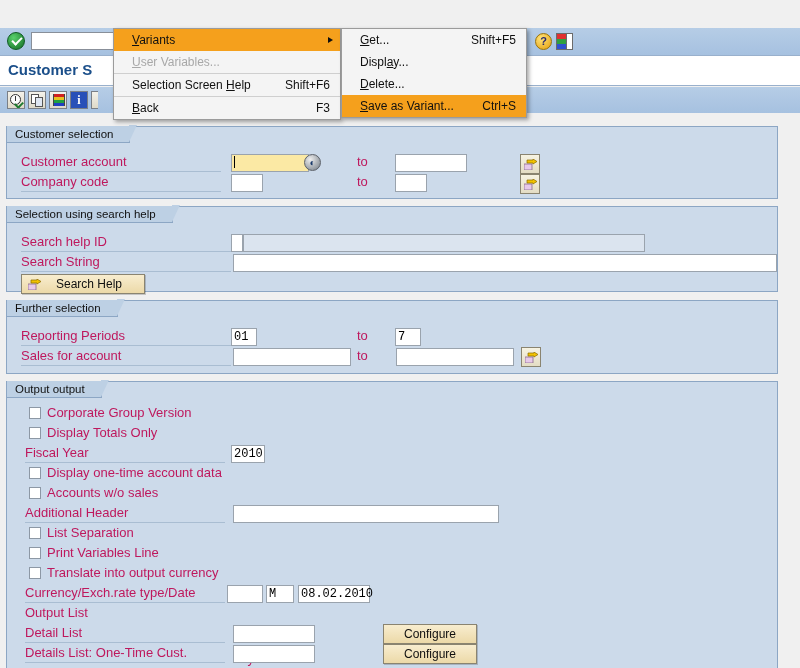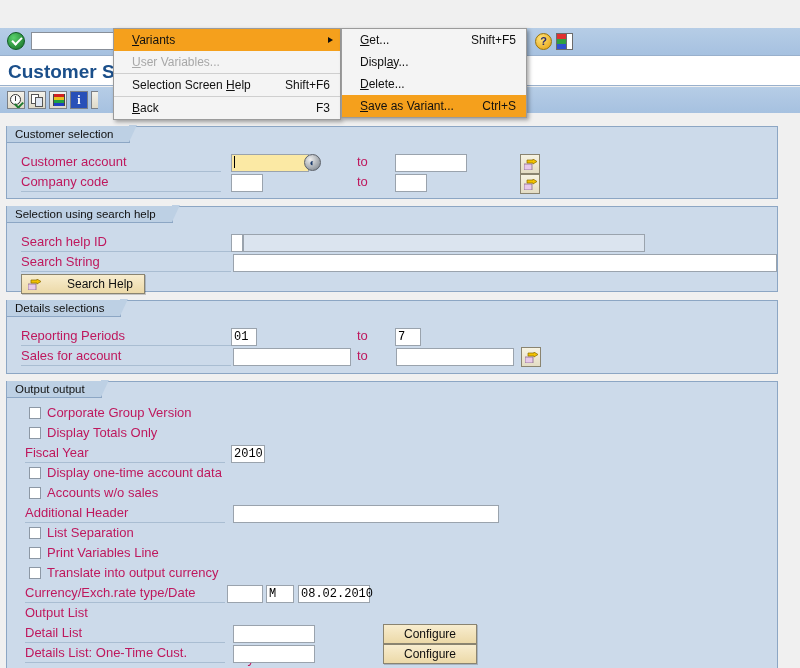--- a/index.html
+++ b/index.html
@@ -122,21 +122,21 @@
     left: 0; top: 55px;
     width: 800px; height: 31px;
     background: #ffffff;
     border-top: 1px solid #99b0cc;
     border-bottom: 1px solid #99b0cc;
     box-sizing: border-box;
   }
   .page-title {
     position: absolute;
     left: 8px; top: 5px;
-    font-size: 19px;
+    font-size: 15px;
     font-weight: bold;
     color: #1b4f8a;
     white-space: nowrap;
   }
 
   
   .apptoolbar {
     position: absolute;
     left: 0; top: 87px;
     width: 800px; height: 26px;
@@ -450,31 +450,31 @@
 
       <div class="lbl" style="left:14px; top:28px;">Search help ID</div>
       <div class="underline-row" style="left:14px; top:44px; width:210px;"></div>
       <div class="ipt" style="left:224px; top:27px; width:12px;"></div>
       <div class="ipt readonly" style="left:236px; top:27px; width:402px;"></div>
 
       <div class="lbl" style="left:14px; top:48px;">Search String</div>
       <div class="underline-row" style="left:14px; top:64px; width:210px;"></div>
       <div class="ipt" style="left:226px; top:47px; width:544px;"></div>
 
-      <div class="pushbtn" style="left:14px; top:67px; width:124px; text-align:center; padding-left:34px;">
+      <div class="pushbtn" style="left:14px; top:67px; width:124px; text-align:left; padding-left:34px;">
         <span>Search Help</span>
         <svg style="position:absolute; left:6px; top:4px;" width="13" height="11" viewBox="0 0 13 11">
           <rect x="0" y="5" width="8" height="6" fill="#e7c9e9" stroke="#8a6a8c" stroke-width="0.8"></rect>
           <path d="M3 1 h6 v-1 l4 2.5 -4 2.5 v-1 h-6 z" fill="#f2c200" stroke="#8a6a00" stroke-width="0.7"></path>
         </svg>
       </div>
     </div>
 
     <div class="panel" style="left:6px; top:187px; width:772px; height:74px;">
-      <div class="panel-title">Details selections</div>
+      <div class="panel-title">Further selection</div>
 
       <div class="lbl" style="left:14px; top:28px;">Reporting Periods</div>
       <div class="underline-row" style="left:14px; top:44px; width:210px;"></div>
       <div class="ipt" style="left:224px; top:27px; width:26px;">01</div>
       <div class="lbl" style="left:350px; top:28px;">to</div>
       <div class="ipt" style="left:388px; top:27px; width:26px;">7</div>
 
       <div class="lbl" style="left:14px; top:48px;">Sales for account</div>
       <div class="underline-row" style="left:14px; top:64px; width:210px;"></div>
       <div class="ipt" style="left:226px; top:47px; width:118px;"></div>

